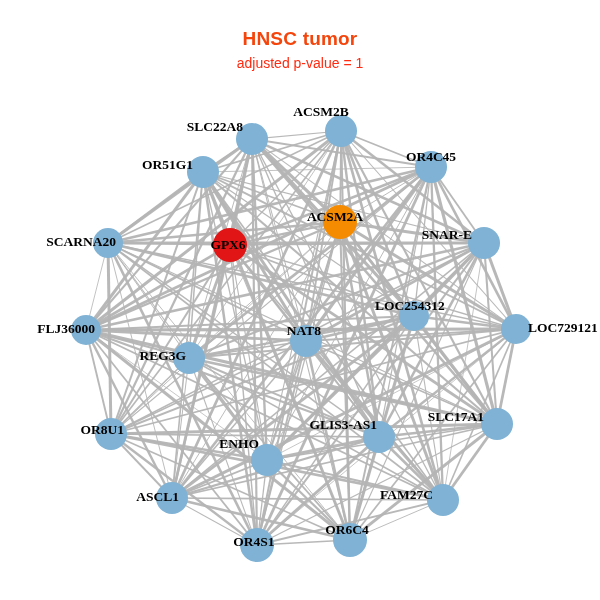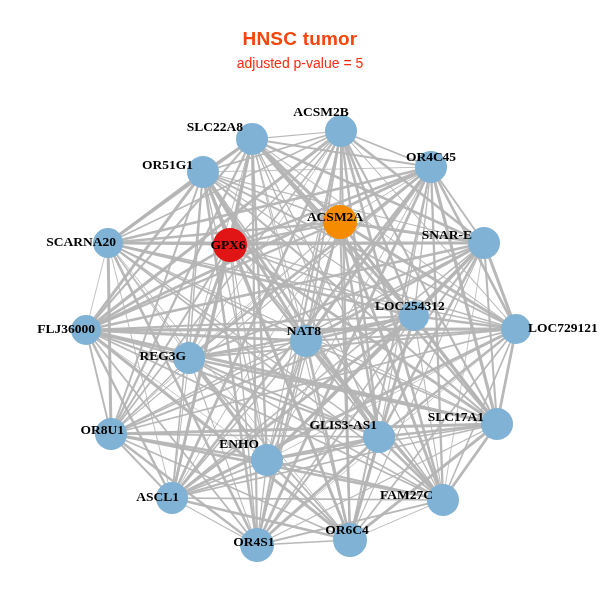--- a/index.html
+++ b/index.html
@@ -69,21 +69,21 @@
     dominant-baseline: middle;
   }
 </style>
 </head>
 <body>
 
 <div id="app">
 
   <div id="title-block">
     <div id="chart-title">HNSC tumor</div>
-    <div id="chart-subtitle">adjusted p-value = 5</div>
+    <div id="chart-subtitle">adjusted p-value = 1</div>
   </div>
 
   <svg id="network-svg" viewBox="0 0 600 600">
     <g id="edges-layer">
         <line x1="341" y1="131" x2="252" y2="139" stroke-width="1.12" class="edge-line" stroke="#B4B4B4"></line>
         <line x1="341" y1="131" x2="431" y2="167" stroke-width="1.67" class="edge-line" stroke="#B4B4B4"></line>
         <line x1="341" y1="131" x2="203" y2="172" stroke-width="1.71" class="edge-line" stroke="#B4B4B4"></line>
         <line x1="341" y1="131" x2="340" y2="222" stroke-width="1.55" class="edge-line" stroke="#B4B4B4"></line>
         <line x1="341" y1="131" x2="484" y2="243" stroke-width="2.51" class="edge-line" stroke="#B4B4B4"></line>
         <line x1="341" y1="131" x2="230" y2="245" stroke-width="1.41" class="edge-line" stroke="#B4B4B4"></line>

